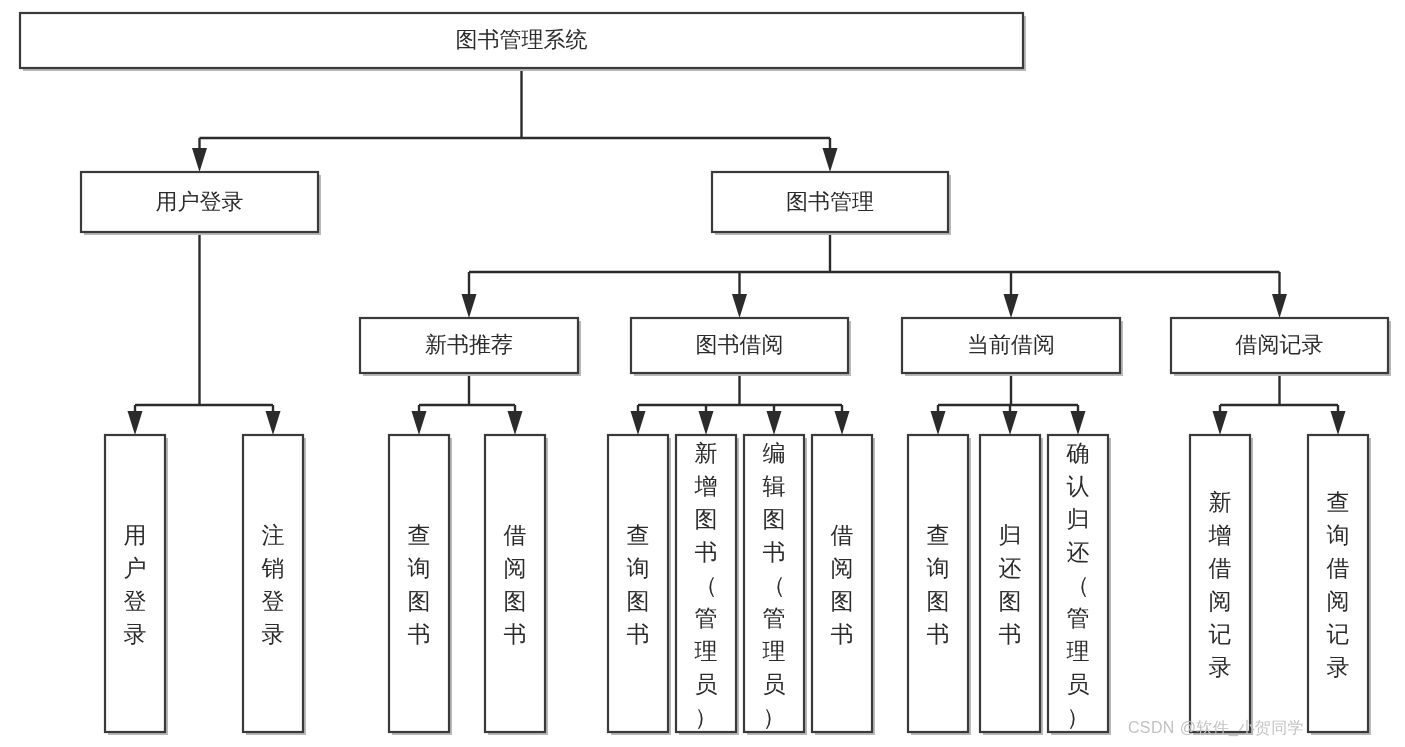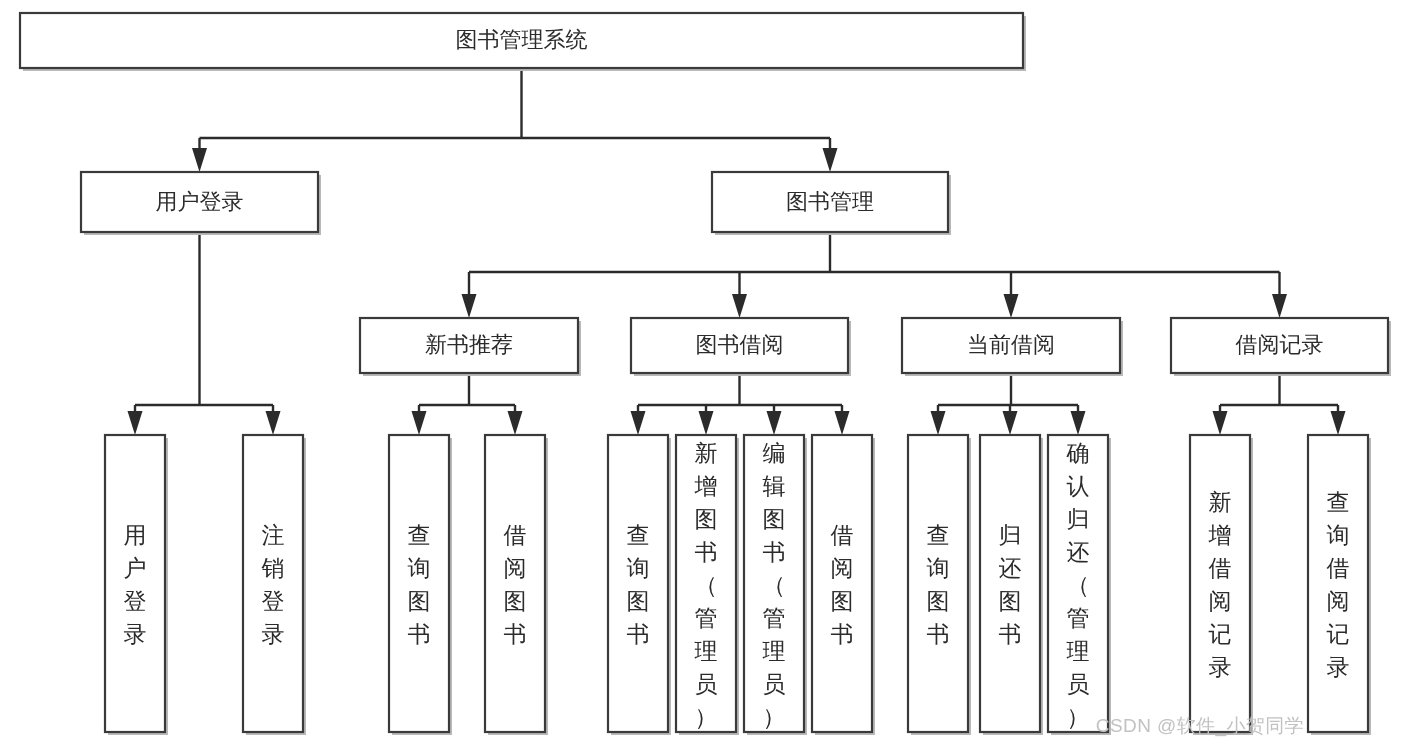--- a/index.html
+++ b/index.html
@@ -54,21 +54,21 @@
   }
   .link-arrow {
     fill: #2b2b2b;
     stroke: none;
   }
   .watermark {
     position: absolute;
     right: 14px;
     bottom: 8px;
     font-family: "Liberation Sans", "DejaVu Sans", sans-serif;
-    font-size: 19px;
+    font-size: 16px;
     color: #c2c2c2;
     letter-spacing: 0.4px;
     white-space: nowrap;
     pointer-events: none;
   }
 </style>
 </head>
 <body>
 
 <div id="diagram-root">

